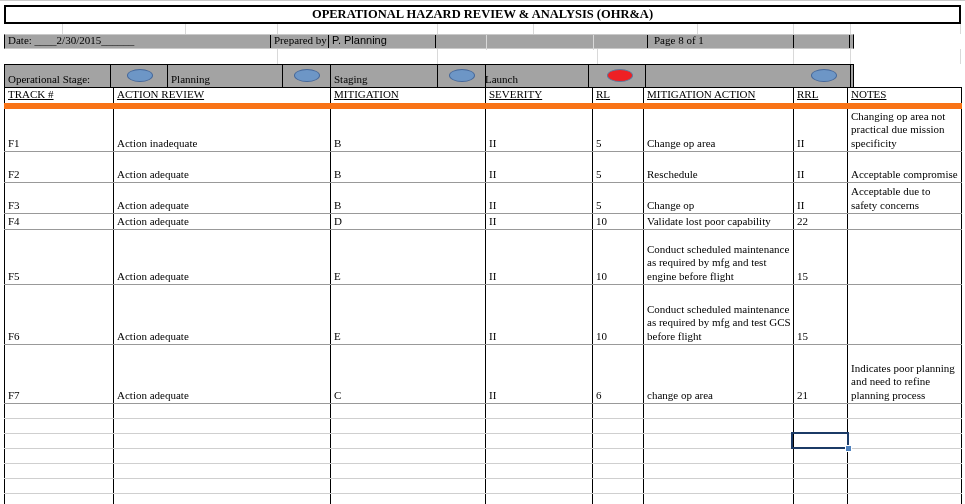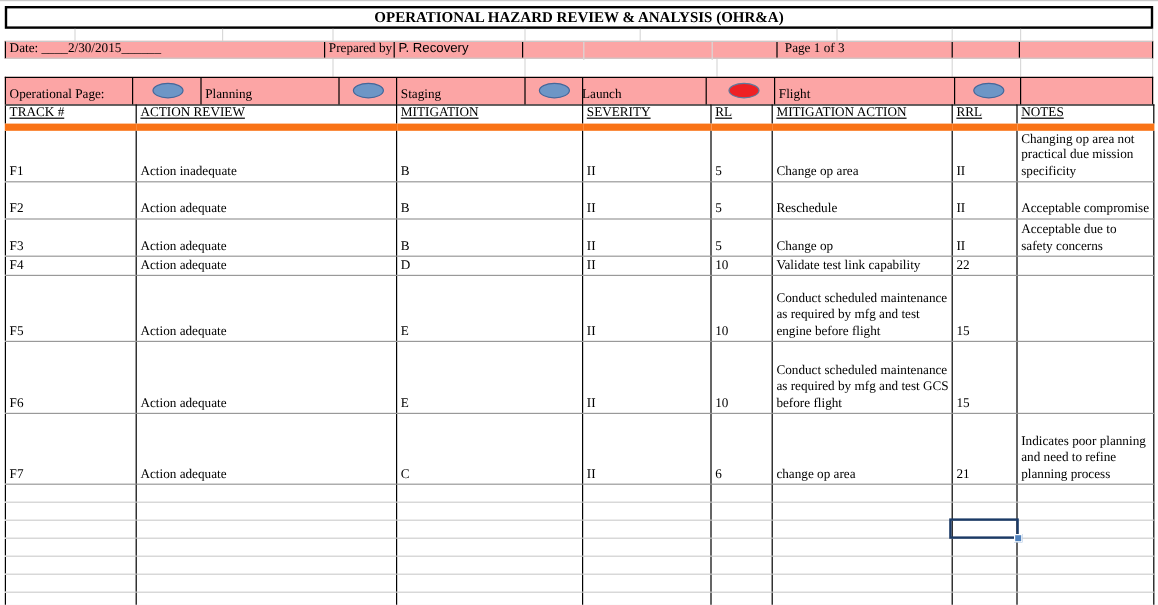--- a/index.html
+++ b/index.html
@@ -10,21 +10,21 @@
 
   
   #title-box { left:4px; top:4px; width:957px; height:19px; border:2px solid #000;
                display:flex; align-items:center; justify-content:center; }
   #title-box span { font-weight:bold; font-size:12.5px; white-space:nowrap; }
 
   
   .gridline-v { position:absolute; width:1px; background:#d9d9d9; }
 
   
-  .cellrow { left:4px; width:957px; background:#fca5a5; }
+  .cellrow { left:4px; width:850px; background:#a3a3a3; }
   .cellrow .cell { position:absolute; top:0; bottom:0; border-right:1px solid #000;
                    display:flex; align-items:flex-end; font-size:11px; line-height:14px;
                    padding:0 2px 1px 3px; white-space:nowrap; overflow:visible; }
   #date-row { top:33px; height:15px; border-left:1px solid #000; border-right:1px solid #000;
               border-top:1px solid #c9c9c9; border-bottom:1px solid #c9c9c9; }
   #stage-row { top:63px; height:23px; border-left:1px solid #000; border-right:1px solid #000;
                border-top:1px solid #000; }
   .sans { font-family:"Liberation Sans","DejaVu Sans",sans-serif; }
   .oval-cell { justify-content:center !important; align-items:center !important; }
   .oval { display:block; width:26px; height:13px; border-radius:50%;
@@ -74,36 +74,36 @@
   </div>
 
   <div id="date-row" class="abs cellrow">
     <div class="cell" style="left:0;width:266px">
         <span>Date: ____2/30/2015______</span>
       </div>
     <div class="cell" style="left:266px;width:58px">
         <span>Prepared by</span>
       </div>
     <div class="cell sans" style="left:324px;width:107px">
-        <span>P. Recovery</span>
+        <span>P. Planning</span>
       </div>
     <div class="cell" style="left:431px;width:212px">
       <span class="gridline-v" style="left:50px;top:0;height:15px"></span>
       <span class="gridline-v" style="left:157px;top:0;height:15px"></span>
     </div>
     <div class="cell" style="left:643px;width:146px;padding-left:6px">
-        <span>Page 1 of 3</span>
+        <span>Page 8 of 1</span>
       </div>
     <div class="cell" style="left:789px;width:56px"></div>
     <div class="cell" style="left:845px;width:112px;border-right:none"></div>
   </div>
 
   <div id="stage-row" class="abs cellrow">
     <div class="cell" style="left:0;width:106px">
-        <span>Operational Page:</span>
+        <span>Operational Stage:</span>
       </div>
     <div class="cell oval-cell" style="left:106px;width:57px">
         <span class="oval" style="background: rgb(109, 150, 198); border-color: rgb(68, 103, 154);"></span>
       </div>
     <div class="cell" style="left:163px;width:115px">
         <span>Planning</span>
       </div>
     <div class="cell oval-cell" style="left:278px;width:48px">
         <span class="oval" style="background: rgb(109, 150, 198); border-color: rgb(68, 103, 154);"></span>
       </div>
@@ -111,23 +111,20 @@
         <span>Staging</span>
       </div>
     <div class="cell oval-cell" style="left:433px;width:48px">
         <span class="oval" style="background: rgb(109, 150, 198); border-color: rgb(68, 103, 154);"></span>
       </div>
     <div class="cell" style="left:477px;width:107px">
         <span>Launch</span>
       </div>
     <div class="cell oval-cell" style="left:588px;width:53px">
         <span class="oval" style="background: rgb(238, 32, 36); border-color: rgb(91, 122, 157);"></span>
-      </div>
-    <div class="cell" style="left:641px;width:150px">
-        <span>Flight</span>
       </div>
     <div class="cell oval-cell" style="left:791px;width:55px">
         <span class="oval" style="background: rgb(109, 150, 198); border-color: rgb(68, 103, 154);"></span>
       </div>
   </div>
 
   <table id="grid">
     <colgroup>
       <col style="width:109px">
         <col style="width:217px">
@@ -178,21 +175,21 @@
       <td>Change op</td>
       <td>II</td>
       <td>Acceptable due to safety concerns</td>
     </tr>
     <tr style="height:16px">
       <td>F4</td>
       <td>Action adequate</td>
       <td>D</td>
       <td>II</td>
       <td>10</td>
-      <td>Validate test link capability</td>
+      <td>Validate lost poor capability</td>
       <td>22</td>
       <td></td>
     </tr>
     <tr style="height:55px">
       <td>F5</td>
       <td>Action adequate</td>
       <td>E</td>
       <td>II</td>
       <td>10</td>
       <td>Conduct scheduled maintenance as required by mfg and test engine before flight</td>

